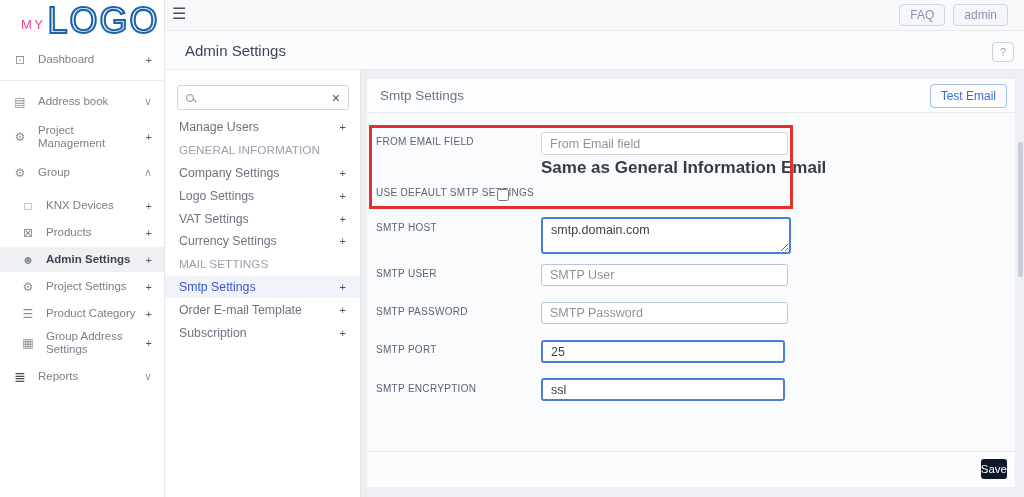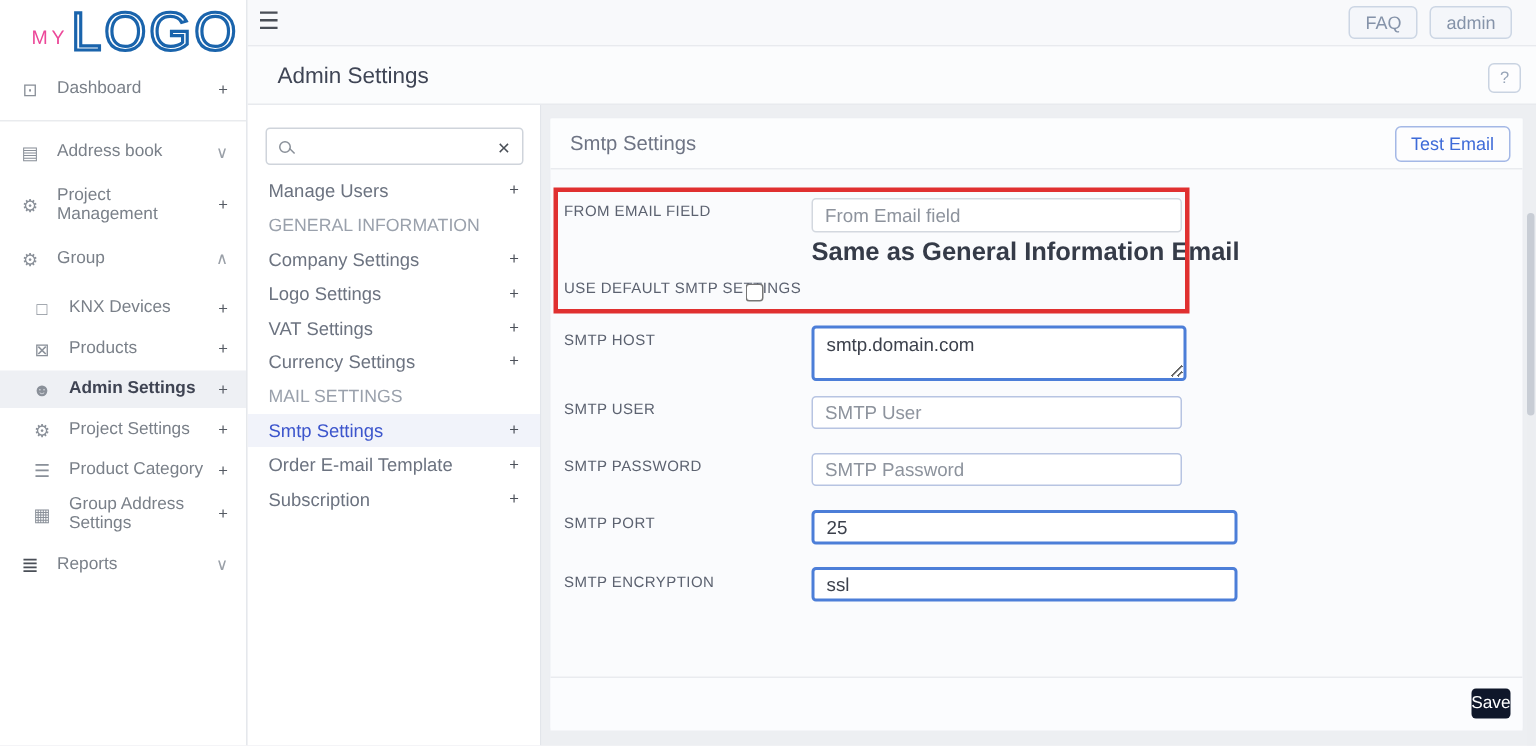--- a/index.html
+++ b/index.html
@@ -83,21 +83,21 @@
   .annotation-box { position:absolute; left:2px; top:46px; width:424px; height:84px;
     border:3px solid #e03030; pointer-events:none; z-index:3; }
 
   .flabel { position:absolute; left:9px; font-size:10px; color:#5c6270;
     letter-spacing:.3px; }
   .fctl { position:absolute; left:174px; background:#fff; font-size:12.5px;
     color:#3c414c; font-family:inherit; outline:none; padding:0 8px; border-radius:3px; }
   .fctl::placeholder { color:#8d939d; opacity:1; }
   .b-gray  { border:1px solid #d3d8df; width:247px; height:23px; }
   .b-light { border:1px solid #b7c4e2; width:247px; height:22px; }
-  .b-blue  { border:2px solid #4c7ed8; width:284px; height:23px; }
+  .b-blue  { border:2px solid #4c7ed8; width:244px; height:23px; }
   .host-area { border:2px solid #4c7ed8; width:250px; height:37px; resize:both;
     padding:4px 8px; line-height:15px; border-radius:3px; }
   .help-text { position:absolute; left:174px; top:79px; font-size:17px;
     font-weight:700; color:#353b48; }
   .chk { position:absolute; left:130px; top:110px; width:12px; height:12px;
     accent-color:#fff; cursor:pointer; }
 
   .panel-footer { position:absolute; left:0; top:372px; right:0; height:36px;
     border-top:1px solid #e9ebef; background:#fbfcfe; }
   .save-btn { position:absolute; right:8px; top:7px; background:#0f172a; color:#fff;

